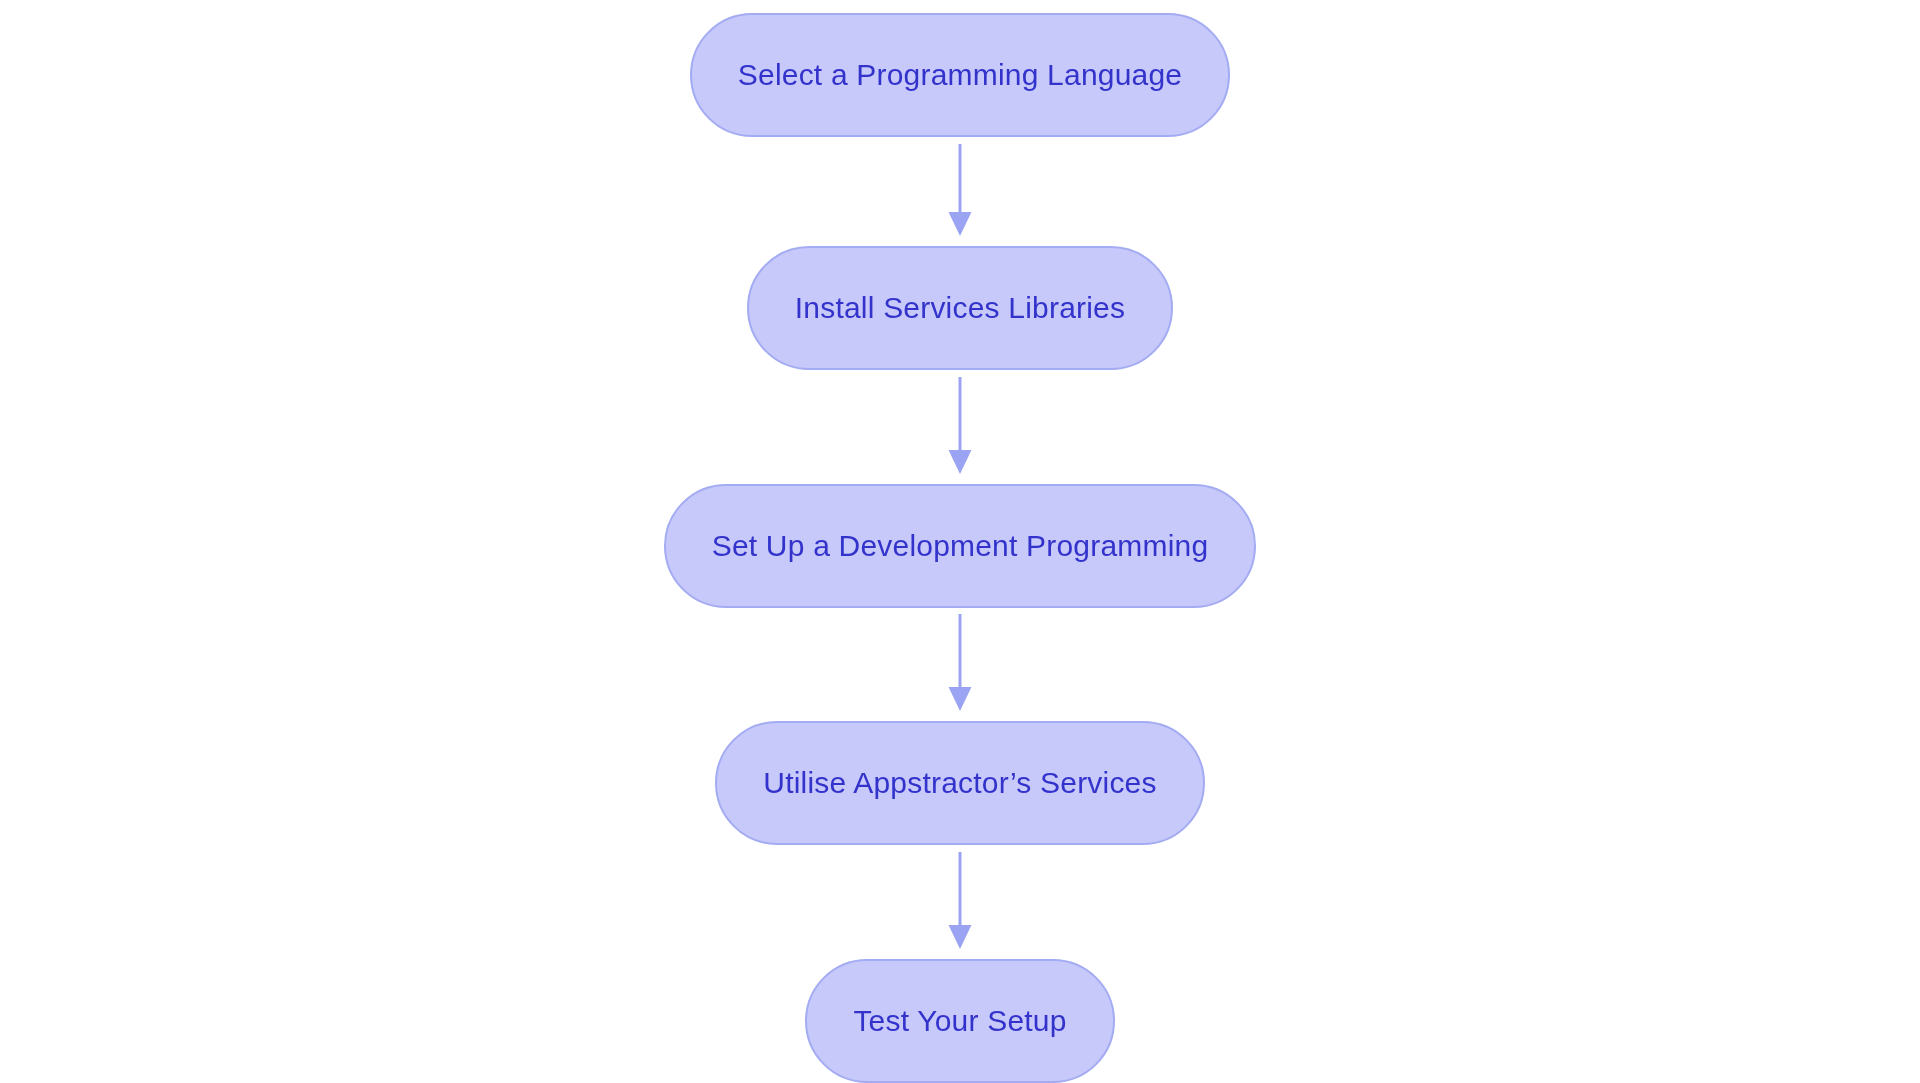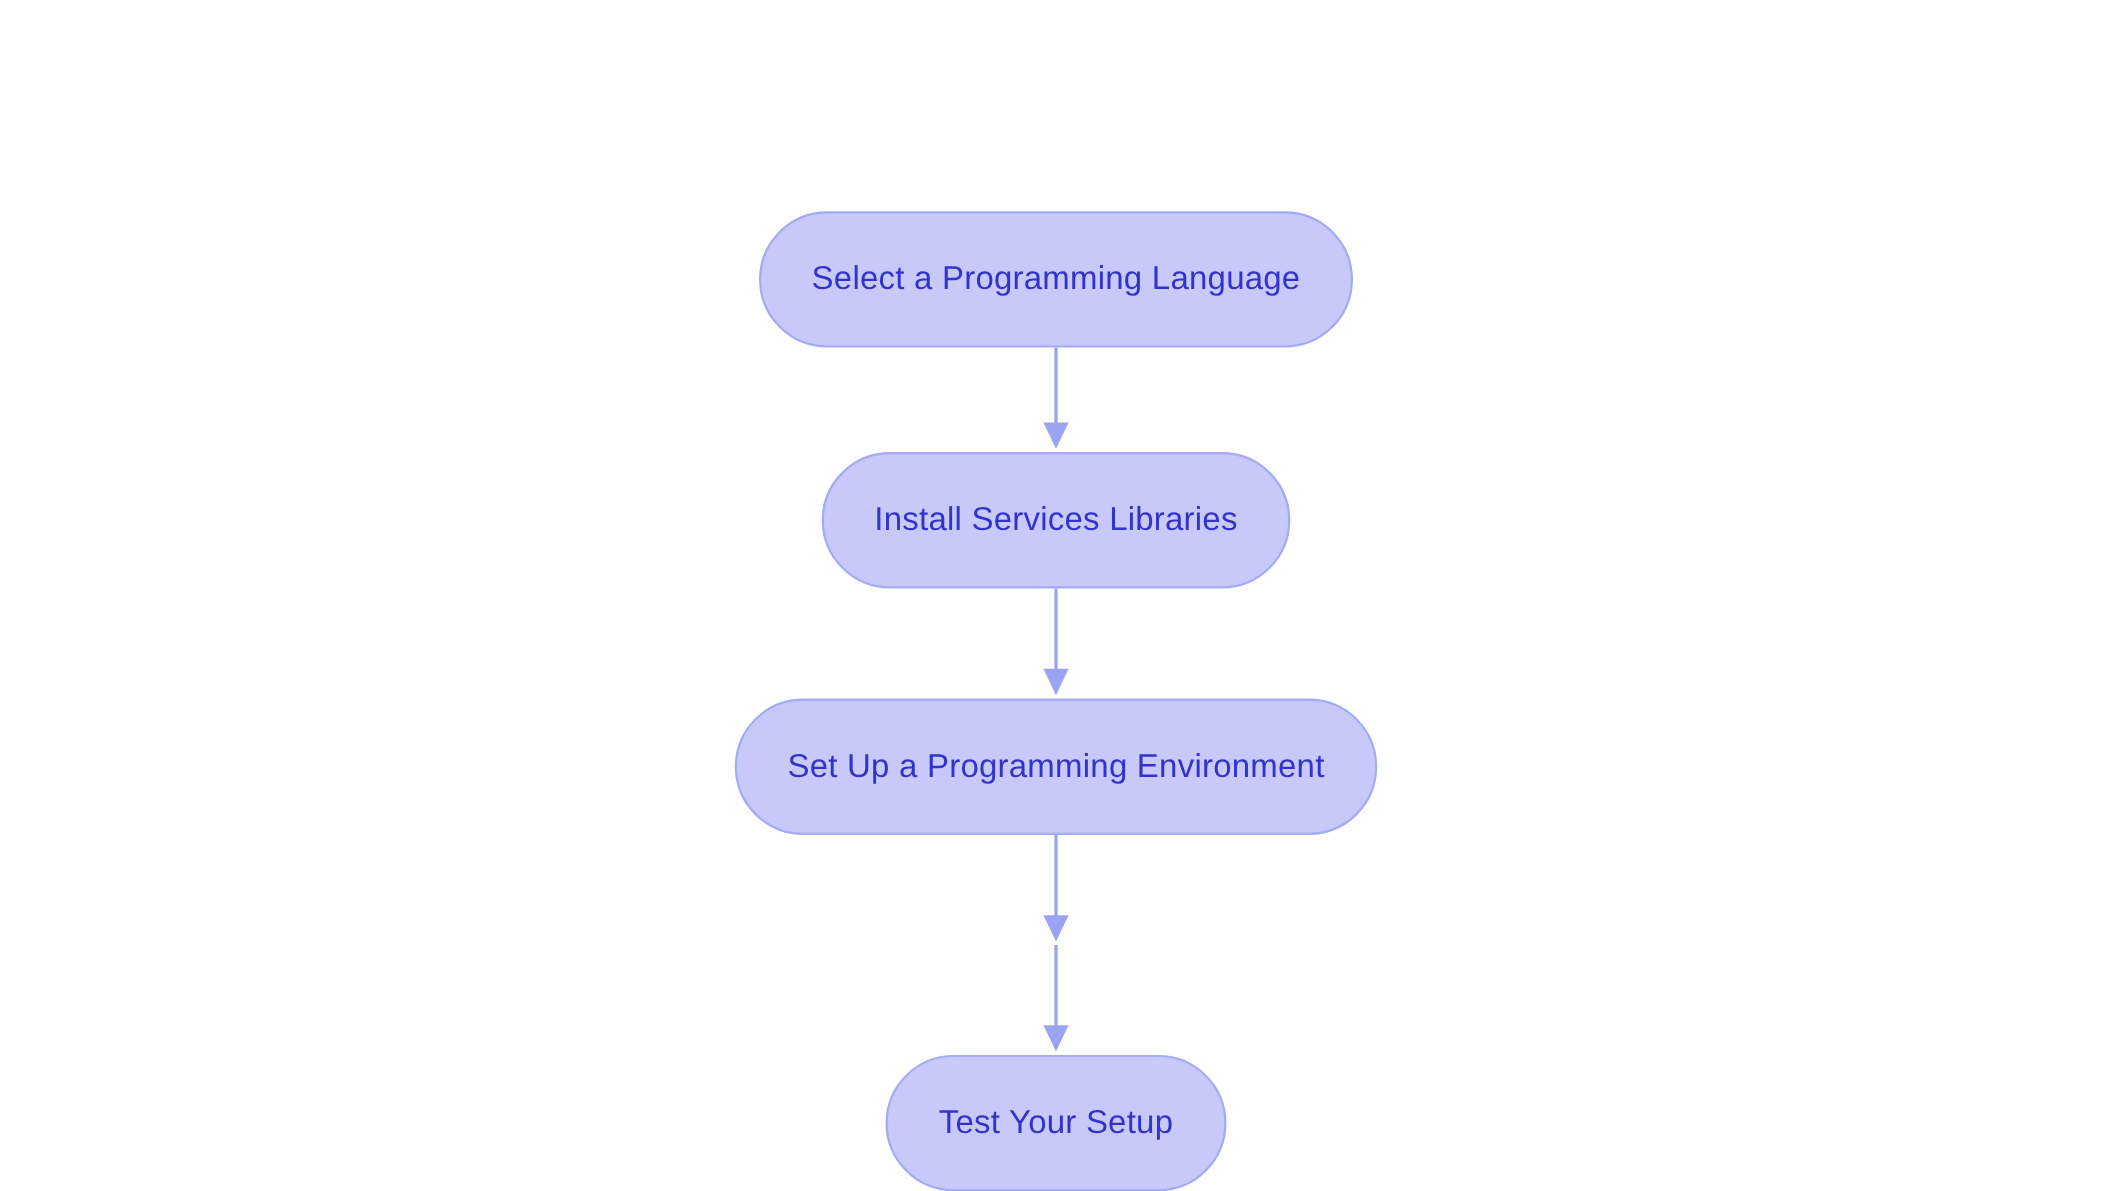--- a/index.html
+++ b/index.html
@@ -23,21 +23,21 @@
 
   .flow-column {
     position: absolute;
     left: 0;
     top: 0;
     width: 1920px;
     height: 1083px;
     display: flex;
     flex-direction: column;
     align-items: center;
-    justify-content: flex-end;
+    justify-content: space-between;
     padding-top: 13px;
     box-sizing: border-box;
   }
 
   .node {
     box-sizing: border-box;
     height: 124px;
     border-radius: 62px;
     background: #c7c9fb;
     border: 2px solid #a3abf2;
@@ -99,30 +99,33 @@
     </div>
 
     <div class="connector gap-2">
       <svg width="30" height="100" viewBox="0 0 30 100" aria-hidden="true">
         <line x1="15" y1="0" x2="15" y2="79" stroke="#9ba4f2" stroke-width="3"></line>
         <polygon points="15,97 3.5,73 26.5,73" fill="#9ba4f2"></polygon>
       </svg>
     </div>
 
     <div class="node">
-      <span class="node-label">Set Up a Programming Environment</span>
+      <span class="node-label">Set Up a Development Programming</span>
     </div>
 
     <div class="connector gap-3">
       <svg width="30" height="100" viewBox="0 0 30 100" aria-hidden="true">
         <line x1="15" y1="0" x2="15" y2="79" stroke="#9ba4f2" stroke-width="3"></line>
         <polygon points="15,97 3.5,73 26.5,73" fill="#9ba4f2"></polygon>
       </svg>
     </div>
 
+    <div class="node">
+      <span class="node-label">Utilise Appstractor’s Services</span>
+    </div>
 
     <div class="connector gap-4">
       <svg width="30" height="100" viewBox="0 0 30 100" aria-hidden="true">
         <line x1="15" y1="0" x2="15" y2="79" stroke="#9ba4f2" stroke-width="3"></line>
         <polygon points="15,97 3.5,73 26.5,73" fill="#9ba4f2"></polygon>
       </svg>
     </div>
 
     <div class="node">
       <span class="node-label">Test Your Setup</span>

